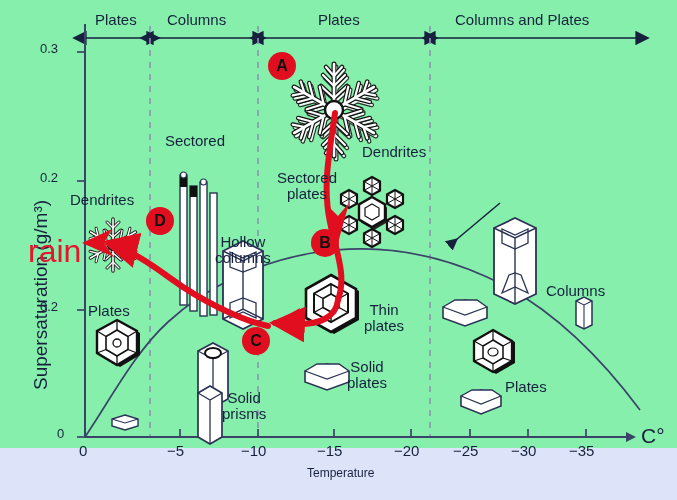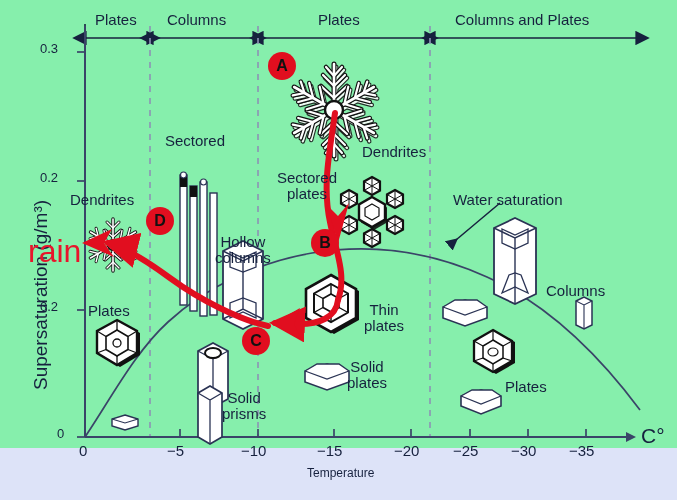--- a/index.html
+++ b/index.html
@@ -297,21 +297,20 @@
   <div class="lbl crystal-label" style="left:88px;top:303px;">Plates</div>
   <div class="lbl crystal-label" style="left:222px;top:390px;white-space:pre;">Solid
 prisms</div>
   <div class="lbl crystal-label" style="left:277px;top:170px;white-space:pre;">Sectored
 plates</div>
   <div class="lbl crystal-label" style="left:362px;top:144px;">Dendrites</div>
   <div class="lbl crystal-label" style="left:364px;top:302px;white-space:pre;">Thin
 plates</div>
   <div class="lbl crystal-label" style="left:347px;top:359px;white-space:pre;">Solid
 plates</div>
-  <div class="lbl crystal-label" style="left:453px;top:192px;">Water saturation</div>
   <div class="lbl crystal-label" style="left:546px;top:283px;">Columns</div>
   <div class="lbl crystal-label" style="left:505px;top:379px;">Plates</div>
 
   <div class="rain" style="left:28px;top:233px;">rain</div>
 
   <div class="marker" style="left:268px;top:52px;">A</div>
   <div class="marker" style="left:311px;top:229px;">B</div>
   <div class="marker" style="left:242px;top:327px;">C</div>
   <div class="marker" style="left:146px;top:207px;">D</div>
 

